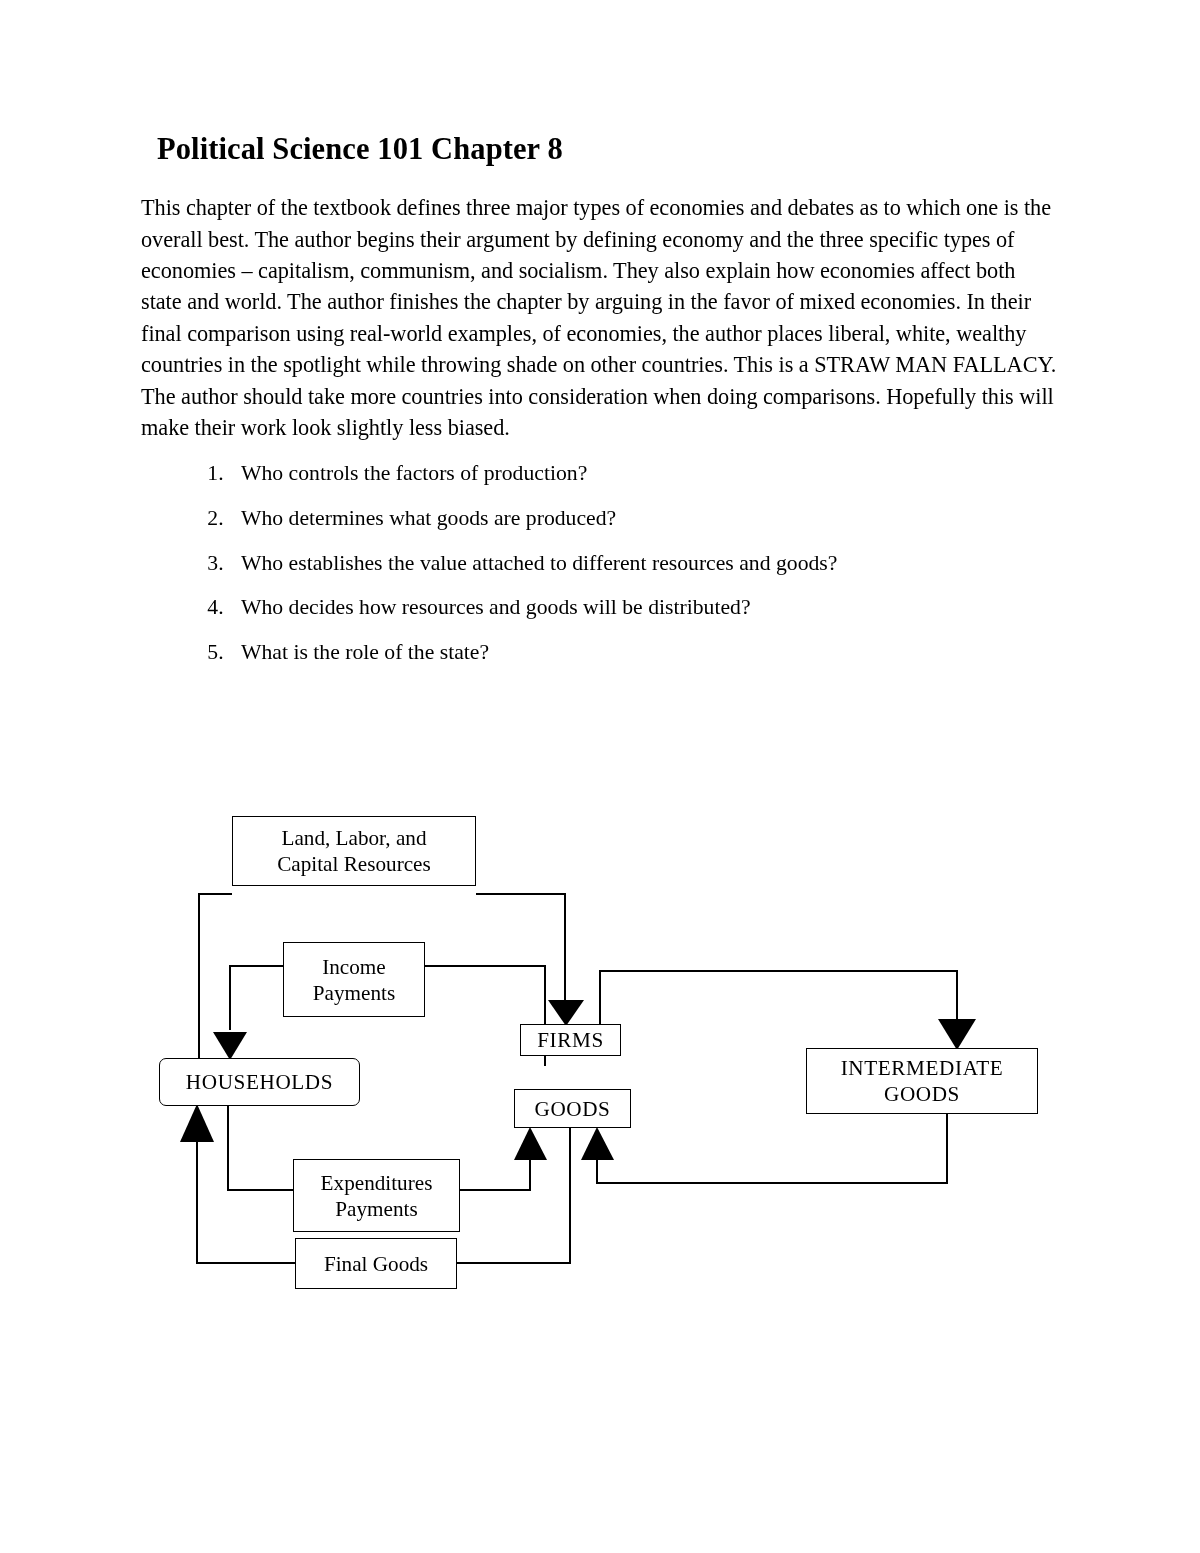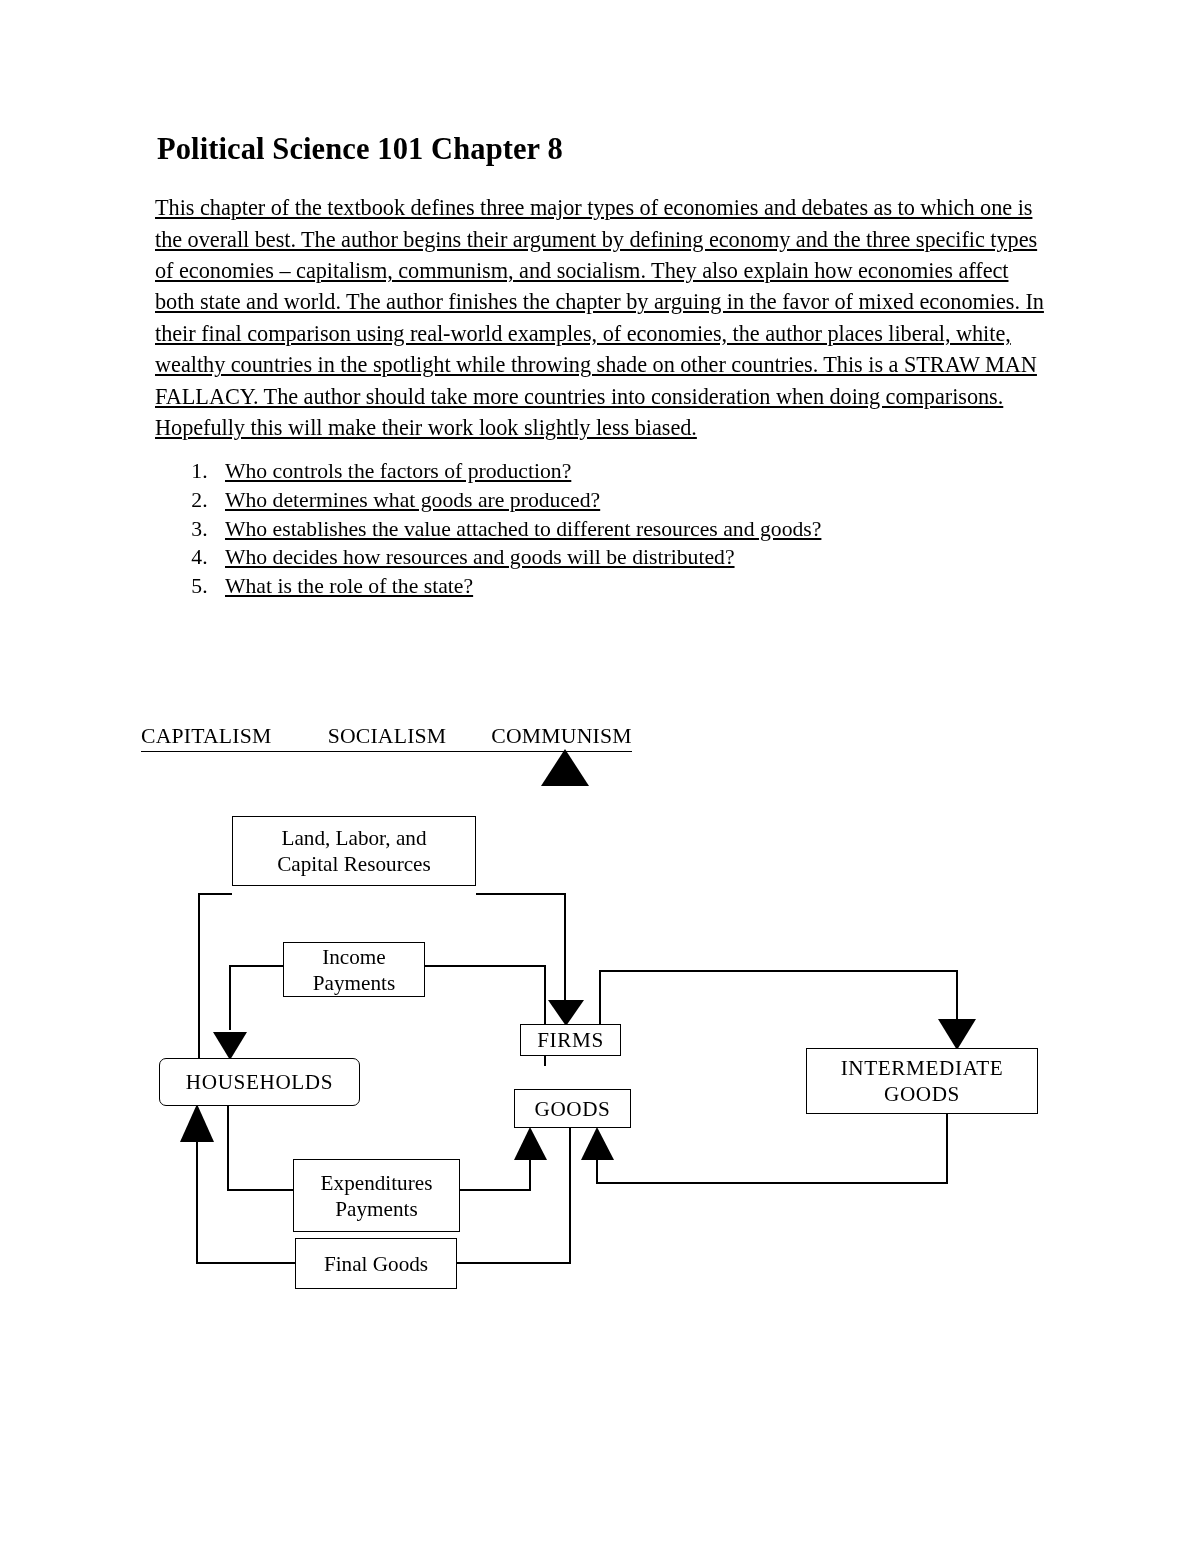--- a/index.html
+++ b/index.html
@@ -36,43 +36,41 @@
     font-size: 30.5px;
     font-weight: bold;
     margin: 0 0 26px 16px;
     line-height: 1.12;
     letter-spacing: 0.1px;
   }
 
   p.body-par {
     font-size: 22.3px;
     line-height: 31.4px;
-    margin: 14px;
+    margin: 0;
     text-align: left;
     letter-spacing: -0.05px;
-    text-decoration: underline;
   }
 
   h2.sub-head {
     font-size: 21.7px;
     font-weight: bold;
     margin: 35px 0 0 0;
     line-height: 1.2;
   }
 
   ol.question-list {
     margin: 2px 0 0 0;
     padding-left: 72px;
     font-size: 21.7px;
     line-height: 28.6px;
   }
   ol.question-list li {
     padding-left: 12px;
-    margin: 0;
-    text-decoration: underline;
+    margin: 16px;
   }
 
   
   .spectrum {
     position: absolute;
     left: 141px;
     top: 722px;
     width: 600px;
     height: 80px;
   }
@@ -118,21 +116,21 @@
     align-items: center;
     justify-content: center;
     text-align: center;
     font-size: 21.2px;
     line-height: 26px;
     font-family: "Liberation Serif", "DejaVu Serif", serif;
   }
   .fbox.caps { letter-spacing: 0.6px; }
 
   #box-resources      { left: 232px; top: 816px;  width: 244px; height: 70px; }
-  #box-income         { left: 283px; top: 942px;  width: 142px; height: 55px; }
+  #box-income         { left: 283px; top: 942px;  width: 142px; height: 75px; }
   #box-households     { left: 159px; top: 1058px; width: 201px; height: 48px; border-radius: 7px; }
   #box-firms          { left: 520px; top: 1024px; width: 101px; height: 32px; }
   #box-goods          { left: 514px; top: 1089px; width: 117px; height: 39px; }
   #box-intermediate   { left: 806px; top: 1048px; width: 232px; height: 66px; }
   #box-expenditures   { left: 293px; top: 1159px; width: 167px; height: 73px; }
   #box-finalgoods     { left: 295px; top: 1238px; width: 162px; height: 51px; }
 </style>
 </head>
 <body>
 
@@ -146,24 +144,20 @@
 
     <ol class="question-list">
       <li>Who controls the factors of production?</li>
       <li>Who determines what goods are produced?</li>
       <li>Who establishes the value attached to different resources and goods?</li>
       <li>Who decides how resources and goods will be distributed?</li>
       <li>What is the role of the state?</li>
     </ol>
   </div>
 
-  <div class="spectrum">
-    <div class="spectrum-labels"><span class="seg">CAPITALISM</span><span class="seg">          </span><span class="seg">SOCIALISM</span><span class="seg">        </span><span class="seg">COMMUNISM</span></div>
-    <div class="fulcrum"></div>
-  </div>
 
   <div class="flow">
 
     <svg width="1200" height="1553">
       <g stroke="#000" stroke-width="1.6" fill="none" shape-rendering="crispEdges">
 
         <path d="M 232 894 L 199 894 L 199 1058"></path>
 
         <path d="M 283 966 L 230 966 L 230 1012"></path>
         <path d="M 230 1012 L 230 1030"></path>

